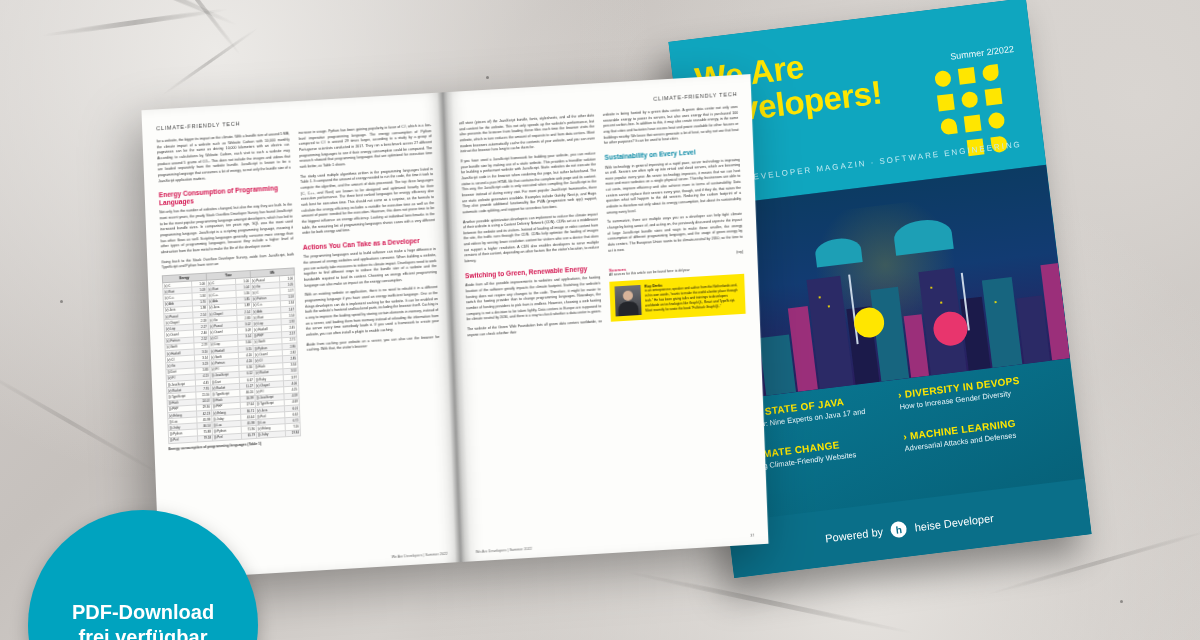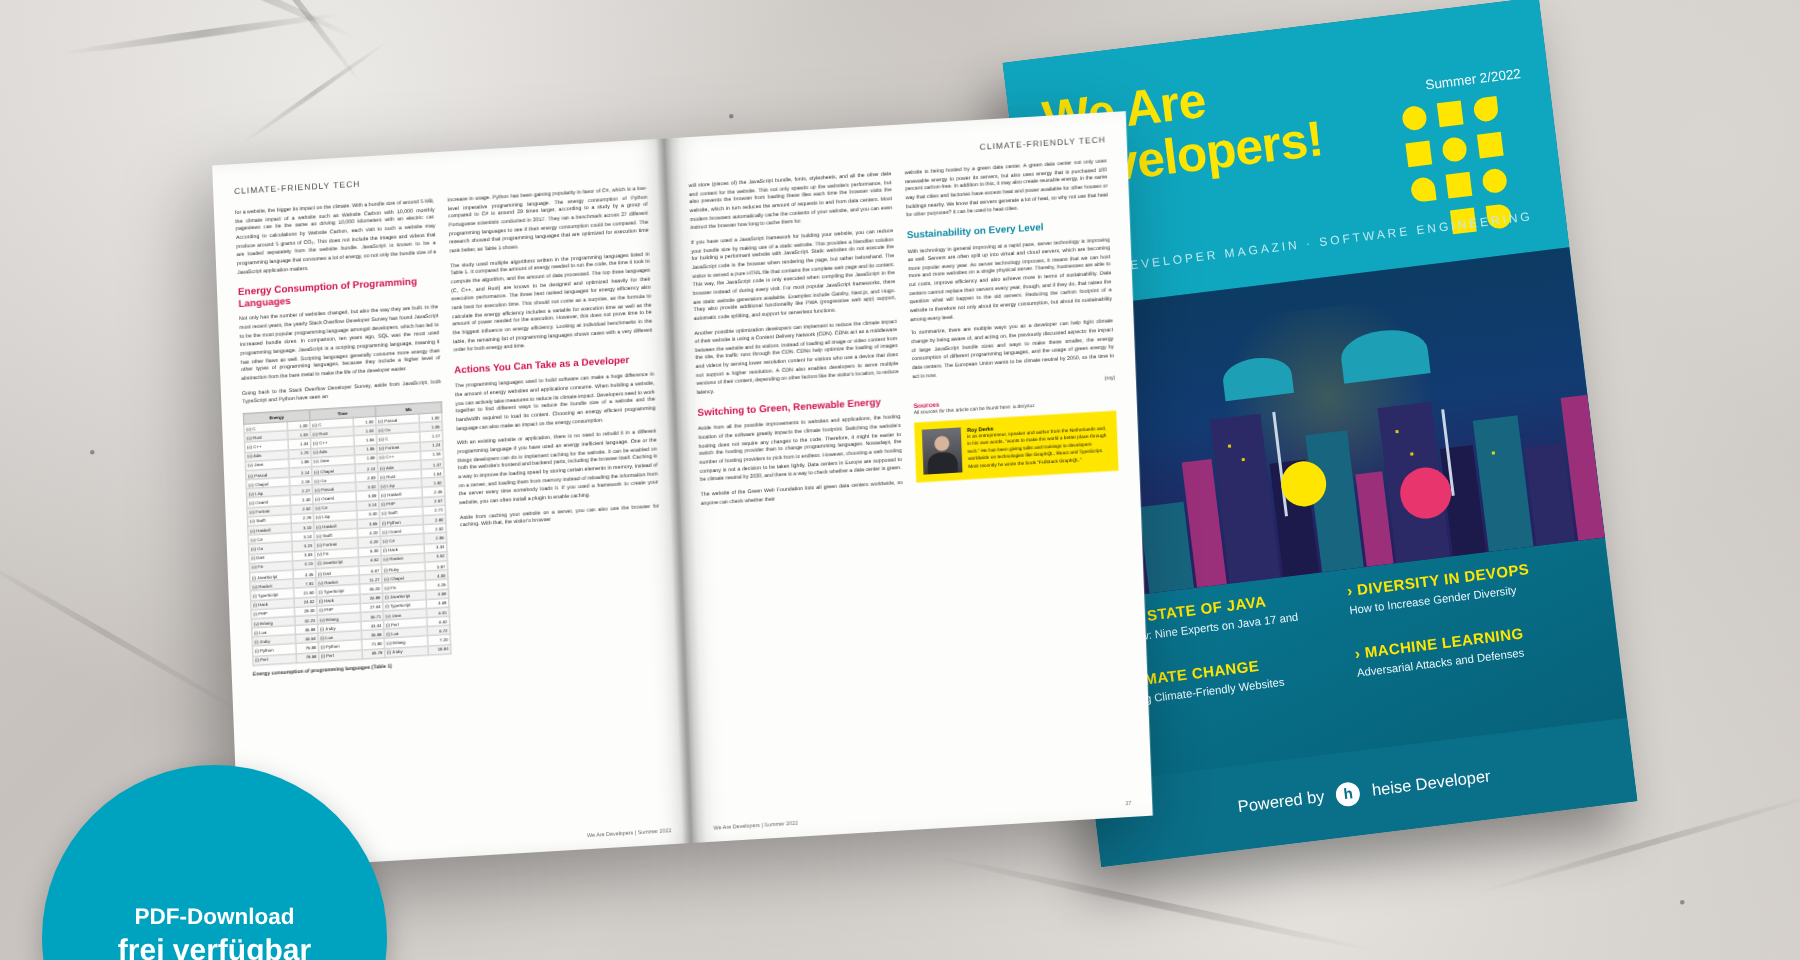--- a/index.html
+++ b/index.html
@@ -122,21 +122,21 @@
   .sources-h{font-size:4.4px;color:#d3144f;font-weight:bold;margin-top:6px;}
   .sources-t{font-size:3.3px;color:#333;}
   .end-mark{font-size:3.4px;text-align:right;color:#333;}
 
   
   .badge{
     position:absolute;left:28px;top:510px;width:230px;height:230px;border-radius:50%;
     background:#00a3bf;color:#fff;display:flex;align-items:center;justify-content:center;
     text-align:center;box-shadow:0 6px 18px rgba(0,0,0,.25);
   }
-  .badge span{display:block;font-size:15px;font-weight:bold;line-height:1.25;}
+  .badge span{display:block;font-size:20px;font-weight:bold;line-height:1.25;}
   .badge .l2{font-size:20px;}
 </style>
 </head>
 <body>
 
 <div class="stage">
 
   <div class="backdrop">
     <div class="vein v1"></div>
     <div class="vein v2"></div>

